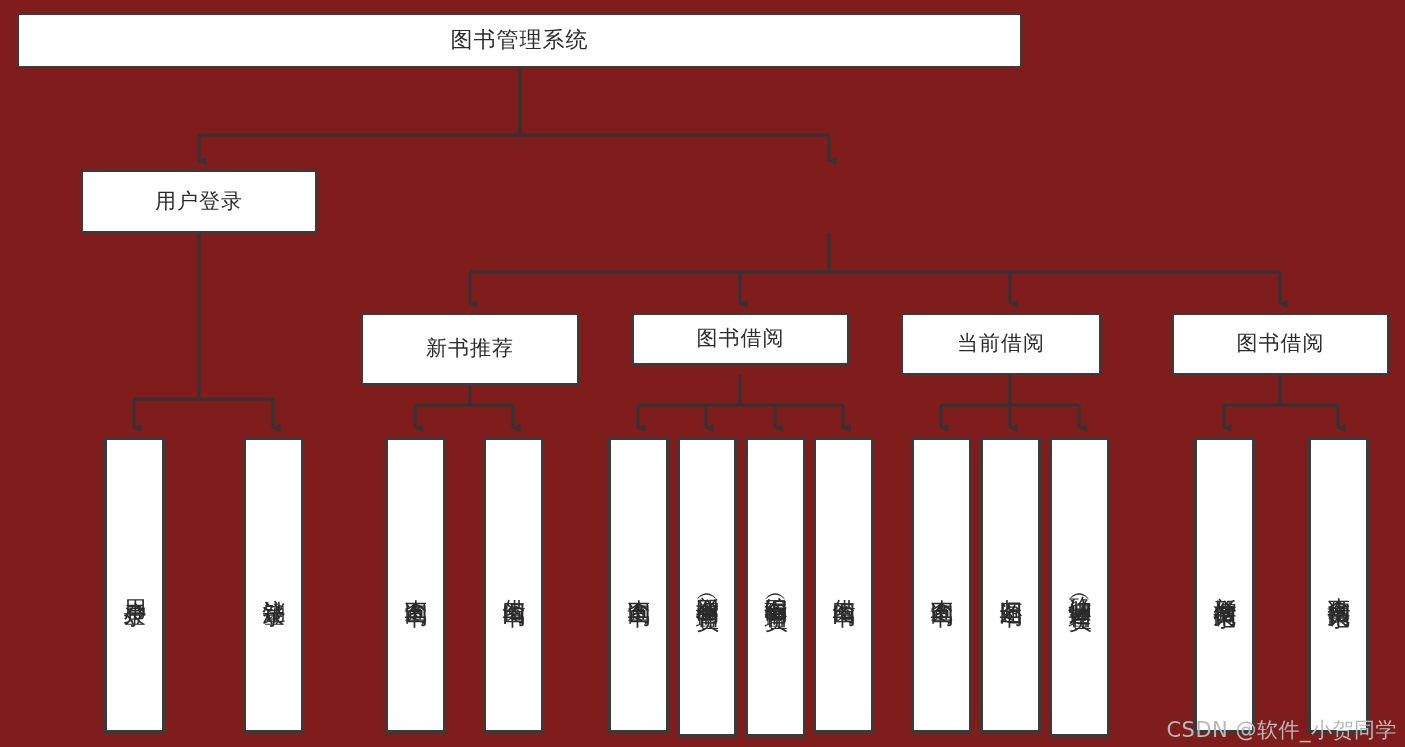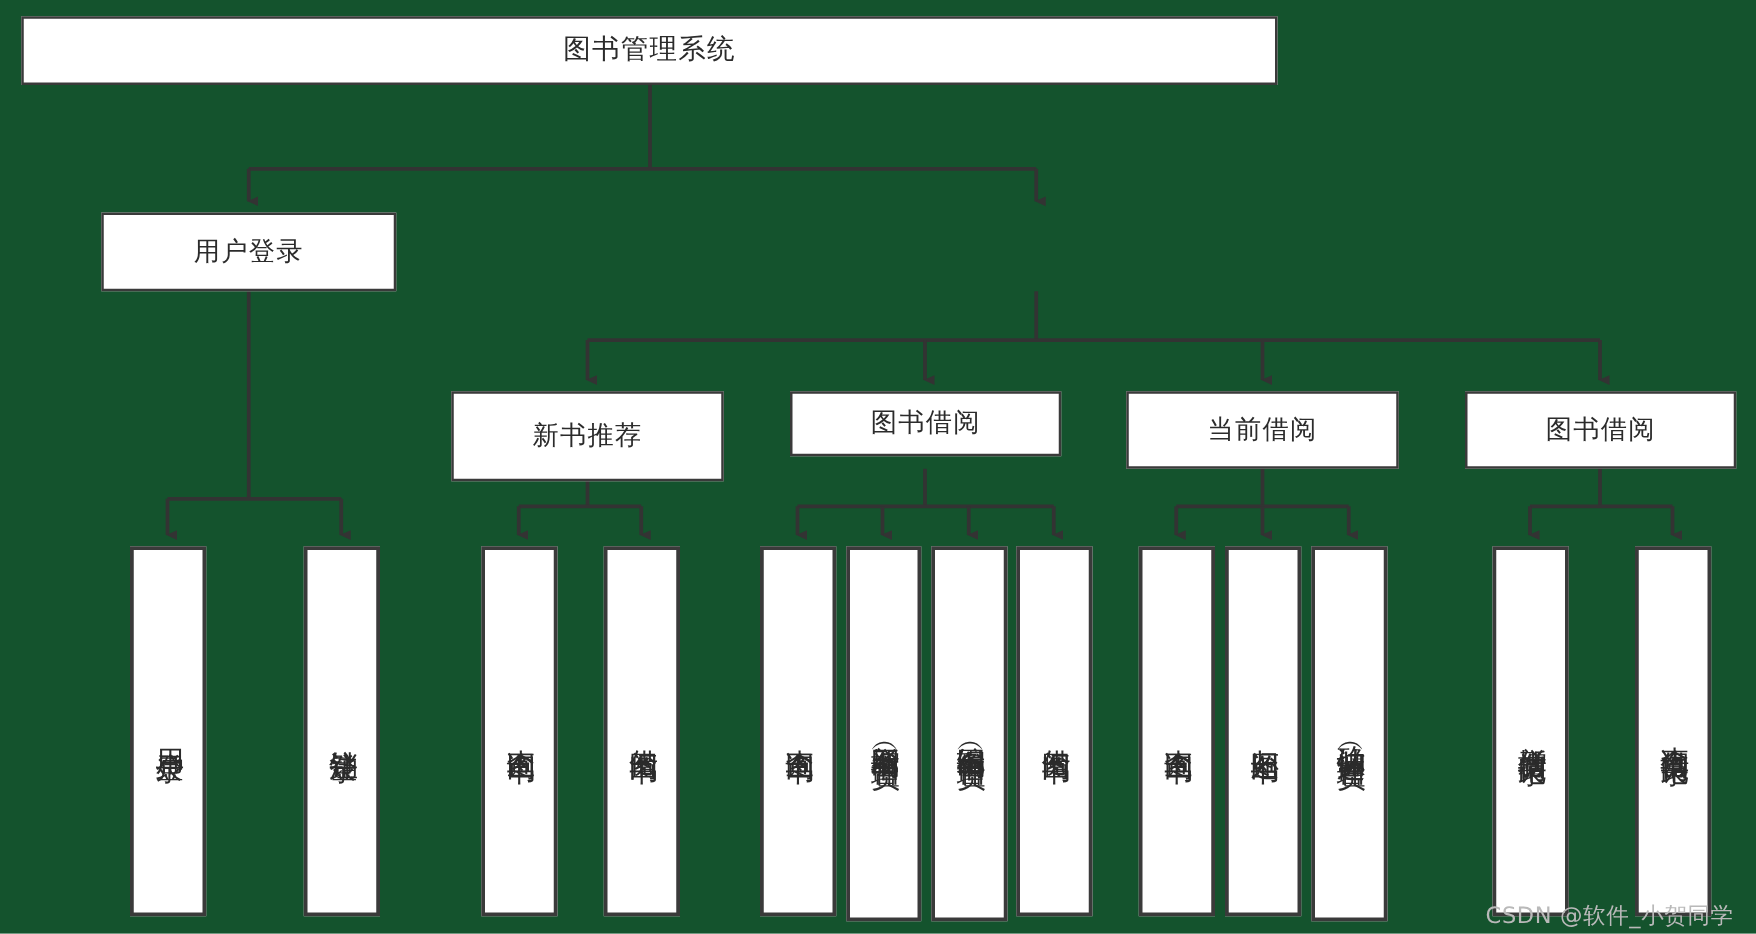--- a/index.html
+++ b/index.html
@@ -8,21 +8,21 @@
     padding: 0;
     background: #ffffff;
   }
   body {
     font-family: "DejaVu Sans", "Liberation Sans", sans-serif;
   }
   #diagram-root {
     position: relative;
     width: 1405px;
     height: 747px;
-    background: #14532d;
+    background: #7f1d1d;
     overflow: hidden;
   }
   svg.connectors {
     position: absolute;
     left: 0;
     top: 0;
     width: 1405px;
     height: 747px;
     pointer-events: none;
   }
@@ -52,23 +52,23 @@
     line-height: 1.12;
     letter-spacing: 2px;
     white-space: nowrap;
     text-align: center;
   }
   .node-root {
     font-size: 22px;
   }
   #watermark {
     position: absolute;
-    right: 18px;
+    right: 8px;
     bottom: 3px;
-    font-size: 18px;
+    font-size: 21px;
     color: #b9b9b9;
     letter-spacing: 0.5px;
     white-space: nowrap;
     user-select: none;
   }
 </style>
 </head>
 <body>
 
 <div id="diagram-root">
@@ -132,21 +132,21 @@
   <div class="node node-h" style="left:81px; top:170px; width:236px; height:63px;">
     <span>用户登录</span>
   </div>
 
   <div class="node node-h" style="left:361px; top:313px; width:218px; height:72px;">
     <span>新书推荐</span>
   </div>
   <div class="node node-h" style="left:632px; top:313px; width:217px; height:52px;">
     <span>图书借阅</span>
   </div>
-  <div class="node node-h" style="left:901px; top:313px; width:218px; height:62px;">
+  <div class="node node-h" style="left:901px; top:313px; width:200px; height:62px;">
     <span>当前借阅</span>
   </div>
   <div class="node node-h" style="left:1172px; top:313px; width:217px; height:62px;">
     <span>图书借阅</span>
   </div>
 
   <div class="node node-v" style="left:104px; top:437px; width:61px; height:296px;">
     <span class="vlabel">用户登录</span>
   </div>
   <div class="node node-v" style="left:243px; top:437px; width:61px; height:296px;">

